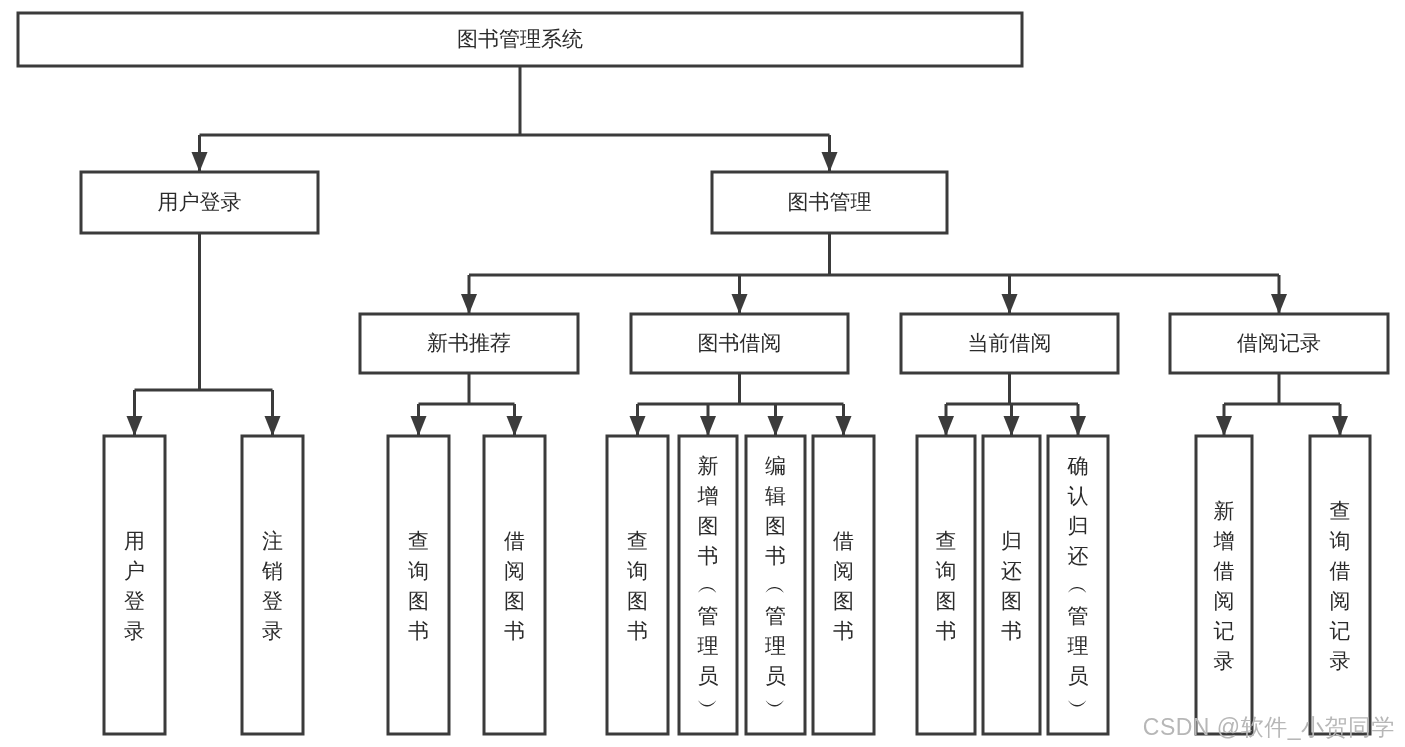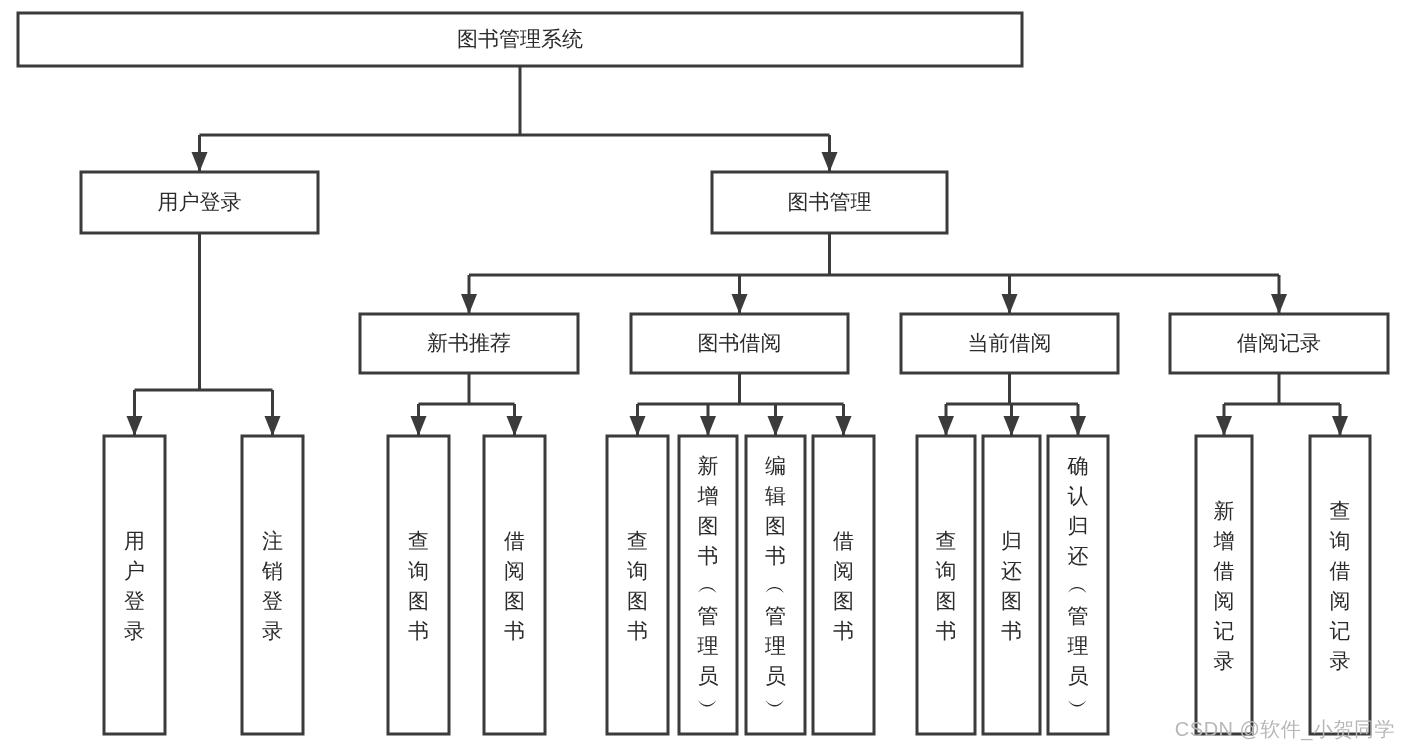--- a/index.html
+++ b/index.html
@@ -49,21 +49,21 @@
     fill: #2b2b2b;
     font-family: "Liberation Sans", "DejaVu Sans", sans-serif;
     font-size: 21px;
     text-anchor: middle;
   }
   .watermark {
     position: absolute;
     right: 10px;
     bottom: 4px;
     color: #b7b7b7;
-    font-size: 20px;
+    font-size: 23px;
     font-family: "Liberation Sans", "DejaVu Sans", sans-serif;
     letter-spacing: 0.5px;
     white-space: nowrap;
     pointer-events: none;
   }
 </style>
 </head>
 <body>
 
 <div id="diagram-root">

